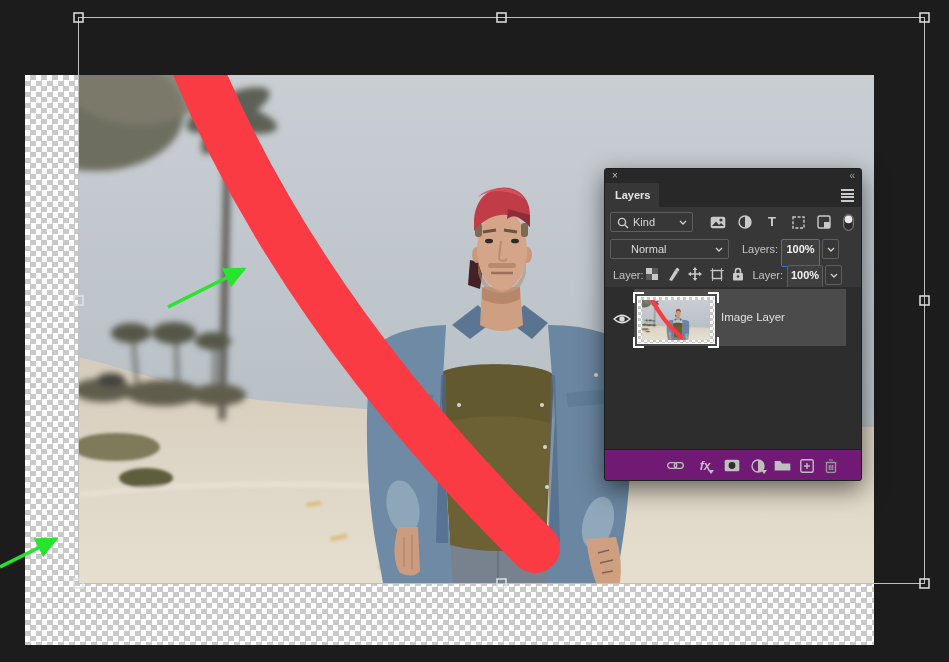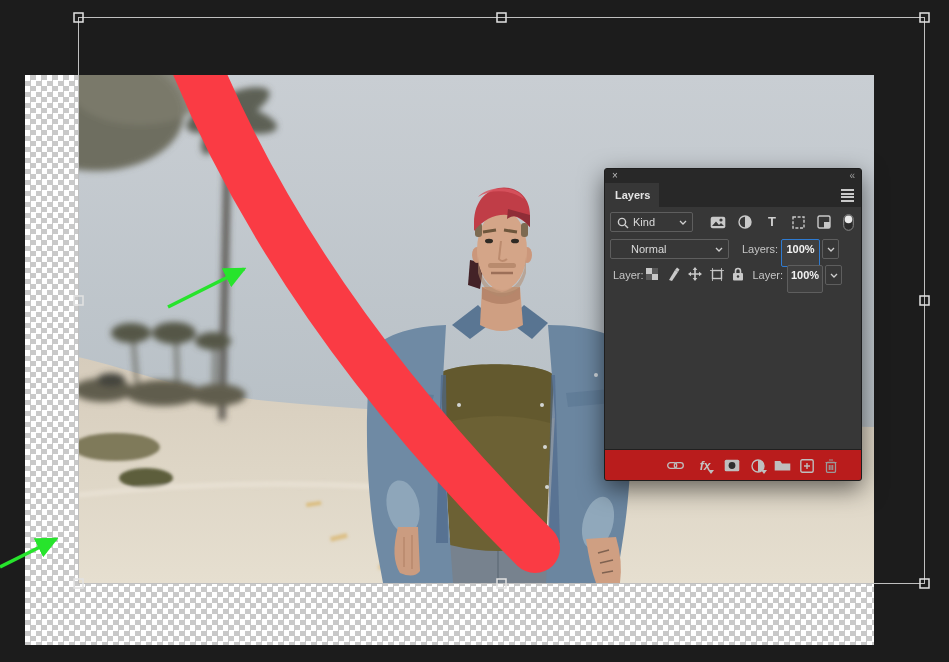--- a/index.html
+++ b/index.html
@@ -36,21 +36,21 @@
   #layer-row .hl{left:29px;top:0;width:212px;height:57px;background:#4b4b4b;}
   .thumb{left:32px;top:7px;width:78px;height:48px;border:1px solid #ffffff;box-sizing:border-box;
     background-image:conic-gradient(#c9c9c9 0 25%, #ffffff 0 50%, #c9c9c9 0 75%, #ffffff 0);
     background-size:6px 6px;}
   .bracket{width:9px;height:9px;position:absolute;}
   .bracket.tl{left:-5px;top:-5px;border-left:2px solid #fff;border-top:2px solid #fff;}
   .bracket.tr{right:-5px;top:-5px;border-right:2px solid #fff;border-top:2px solid #fff;}
   .bracket.bl{left:-5px;bottom:-5px;border-left:2px solid #fff;border-bottom:2px solid #fff;}
   .bracket.br{right:-5px;bottom:-5px;border-right:2px solid #fff;border-bottom:2px solid #fff;}
   #layer-row .lname{left:116px;top:0;height:57px;line-height:57px;font-size:11.5px;color:#e0e0e0;}
-  #bottombar{left:0;bottom:0;width:100%;height:31px;background:#b91c1c;border-top:1px solid #202020;box-sizing:border-box;}
+  #bottombar{left:0;bottom:0;width:100%;height:31px;background:#701a75;border-top:1px solid #202020;box-sizing:border-box;}
   .bicon{top:7px;width:20px;height:17px;display:flex;align-items:center;justify-content:center;color:#bfbfbf;}
   .fx{font-size:12px;font-style:italic;font-weight:bold;color:#c4c4c4;}
   .ficon{top:44px;width:20px;height:18px;display:flex;align-items:center;justify-content:center;color:#c9c9c9;}
   .licon{top:96px;width:18px;height:18px;display:flex;align-items:center;justify-content:center;}
   .tglyph{font-size:13px;font-weight:bold;color:#cfcfcf;line-height:18px;}
 </style>
 </head>
 <body>
 
 <svg width="0" height="0" style="position:absolute">
@@ -299,20 +299,41 @@
       </svg>
   </div>
   <div class="fieldlabel abs" style="left:140px;top:96px;width:38px;text-align:right;">Layer:</div>
   <div class="valuebox abs" style="left:182px;top:96px;width:36px;">100%</div>
   <div class="chevbox abs" style="left:220px;top:96px;">
     <svg width="8" height="5">
         <path d="M1,1 L4,4 L7,1" stroke="#cfcfcf" stroke-width="1.3" fill="none"></path>
       </svg>
   </div>
 
+  <div id="list" class="abs">
+    <div id="layer-row" class="abs">
+      <div class="hl abs"></div>
+      <div class="abs" style="left:8px;top:22px;">
+        <svg width="18" height="12">
+            <path d="M1,6 Q9,-1.5 17,6 Q9,13.5 1,6 Z" fill="none" stroke="#dcdcdc" stroke-width="1.3"></path>
+            <circle cx="9" cy="6" r="2.7" fill="#dcdcdc"></circle>
+          </svg>
+      </div>
+      <div class="thumb abs">
+        <svg class="abs" style="left:4px;top:3px;width:68px;height:40px;" viewBox="0 0 796 508" preserveAspectRatio="none">
+            <use href="#scene"></use>
+          </svg>
+        <div class="bracket tl"></div>
+        <div class="bracket tr"></div>
+        <div class="bracket bl"></div>
+        <div class="bracket br"></div>
+      </div>
+      <div class="lname abs">Image Layer</div>
+    </div>
+  </div>
 
   <div id="bottombar" class="abs">
     <div class="bicon abs" style="left:60px;">
       <svg width="17" height="9">
           <rect x="0.7" y="1.7" width="9" height="5.6" rx="2.8" fill="none" stroke="#bfbfbf" stroke-width="1.3"></rect>
           <rect x="7.3" y="1.7" width="9" height="5.6" rx="2.8" fill="none" stroke="#bfbfbf" stroke-width="1.3"></rect>
         </svg>
     </div>
     <div class="bicon abs" style="left:90px;">
       <span class="fx">fx</span>

